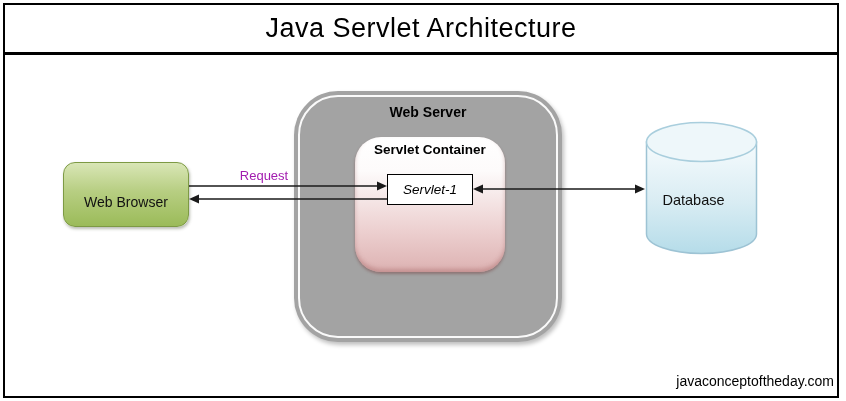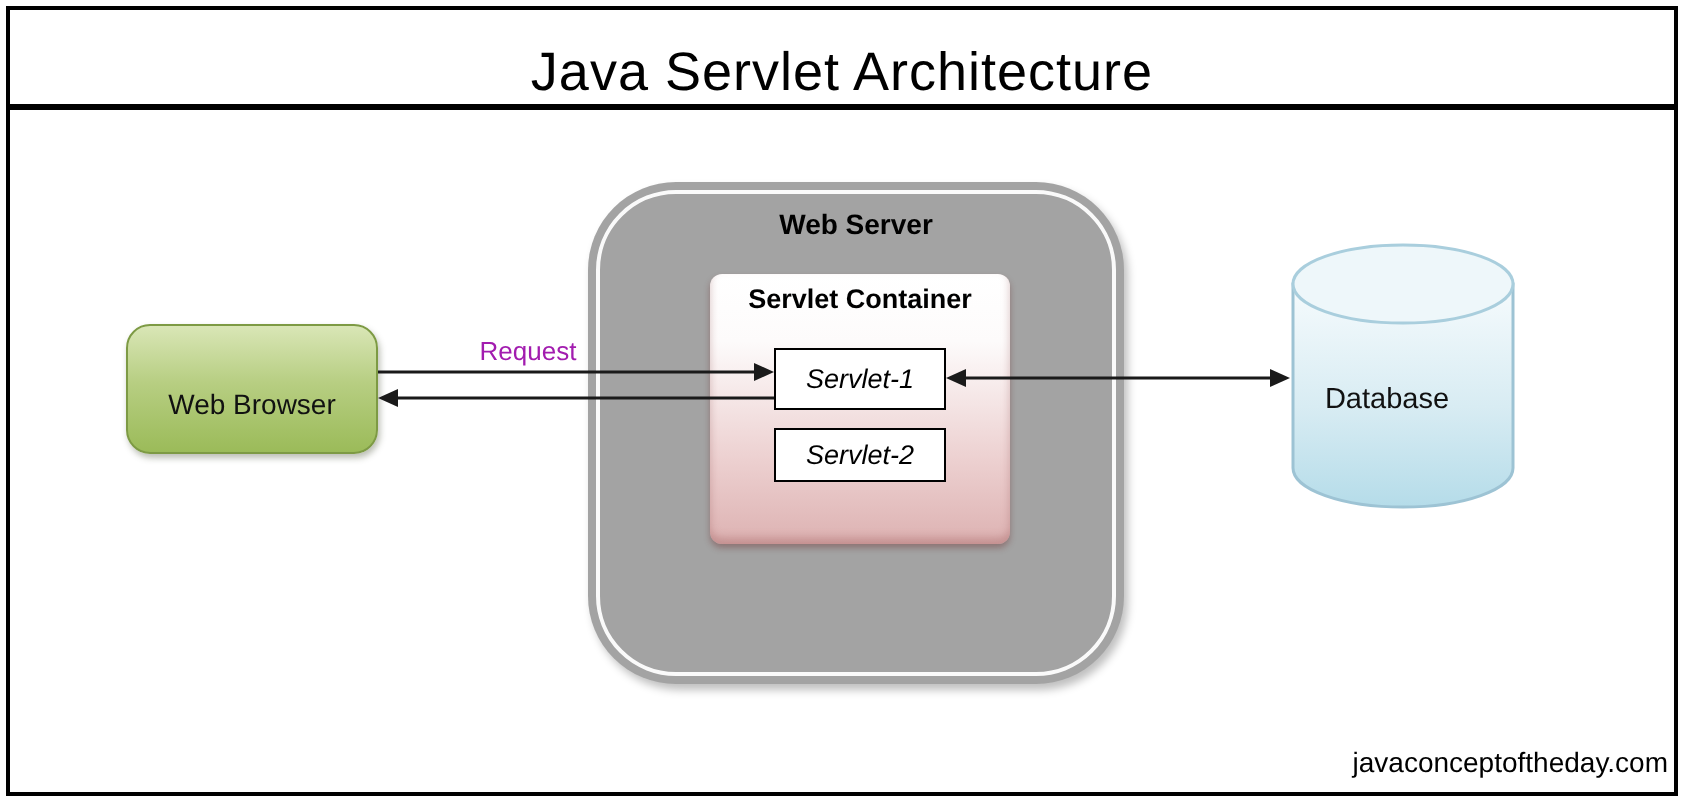--- a/index.html
+++ b/index.html
@@ -8,21 +8,21 @@
     width: 846px; height: 401px;
     font-family: "Liberation Sans", sans-serif;
     position: relative; overflow: hidden;
   }
   .page { position: absolute; inset: 0; background: #fff; }
 
   
   .title-bar {
     position: absolute; left: 3px; top: 3px; width: 836px; height: 51px;
     border: 2px solid #000; background: #fff;
-    display: flex; align-items: flex-end; justify-content: center;
+    display: flex; align-items: center; justify-content: center;
   }
   .title-text { font-size: 27px; color: #000; letter-spacing: 0.5px; }
   .main-box {
     position: absolute; left: 3px; top: 53px; width: 836px; height: 345px;
     border: 2px solid #000; background: #fff;
   }
 
   
   .web-browser {
     position: absolute; left: 63px; top: 162px; width: 126px; height: 65px;
@@ -45,21 +45,21 @@
     border: 2px solid rgba(255,255,255,0.95); pointer-events: none;
   }
   .ws-label {
     position: absolute; top: 13px; left: 0; width: 100%;
     text-align: center; font-size: 14px; font-weight: bold; color: #000;
   }
 
   
   .servlet-container {
     position: absolute; left: 61px; top: 46px; width: 150px; height: 135px;
-    border-radius: 6px;
+    border-radius: 26px;
     background: linear-gradient(180deg, #ffffff 0%, #fdfbfb 25%, #eccfcf 70%, #ddb2b2 100%);
     box-shadow: inset 0 -3px 4px rgba(150,80,80,0.35), 0 2px 3px rgba(100,30,30,0.35);
     padding-left: 11px;
   }
   .sc-label {
     position: absolute; top: 5px; left: 0; width: 100%;
     text-align: center; font-size: 13.5px; font-weight: bold; color: #000;
   }
   .servlet {
     position: absolute; left: 32px; width: 86px;
@@ -105,23 +105,20 @@
   </div>
 
   <div class="web-server">
     <div class="ws-inner-ring"></div>
     <div class="ws-label">Web Server</div>
     <div class="servlet-container">
       <div class="sc-label">Servlet Container</div>
       <div class="servlet servlet1">
         <span>Servlet-1</span>
       </div>
-      <div class="servlet servlet2">
-        <span>Servlet-2</span>
-      </div>
     </div>
   </div>
 
   <div class="database">
     <svg width="113" height="134" viewBox="0 0 113 134">
       <defs>
         <linearGradient id="cylBody" x1="0" y1="0" x2="0" y2="1">
           <stop offset="0%" stop-color="#f6fbfd"></stop>
           <stop offset="55%" stop-color="#d8ecf3"></stop>
           <stop offset="100%" stop-color="#b5dce9"></stop>

